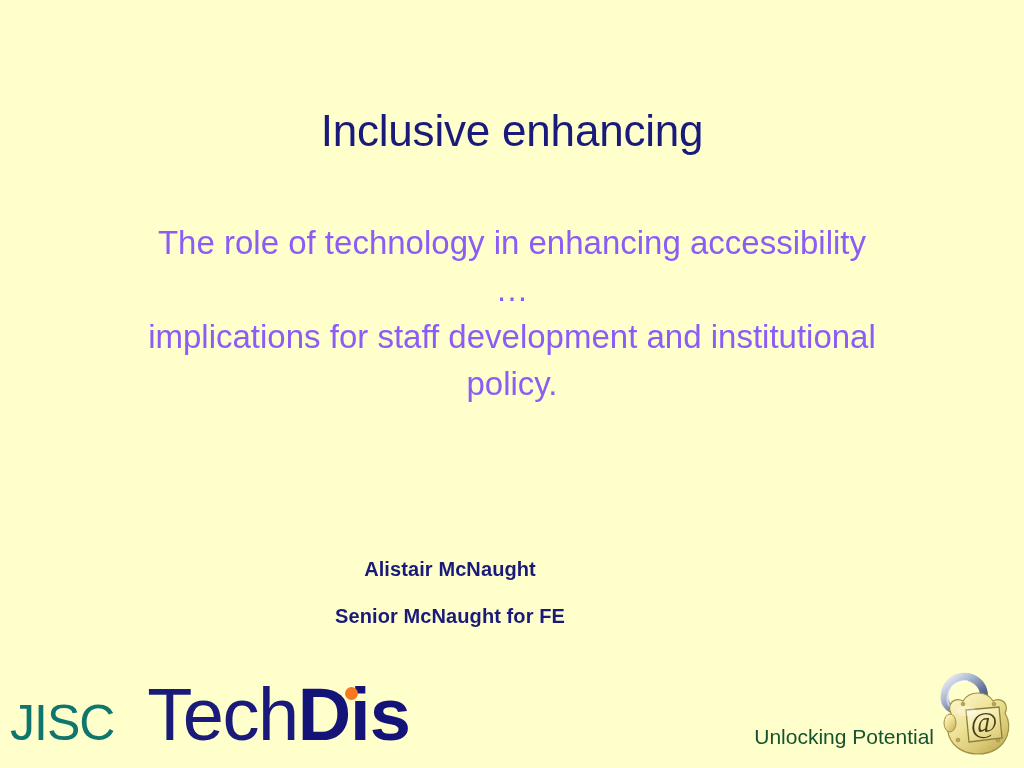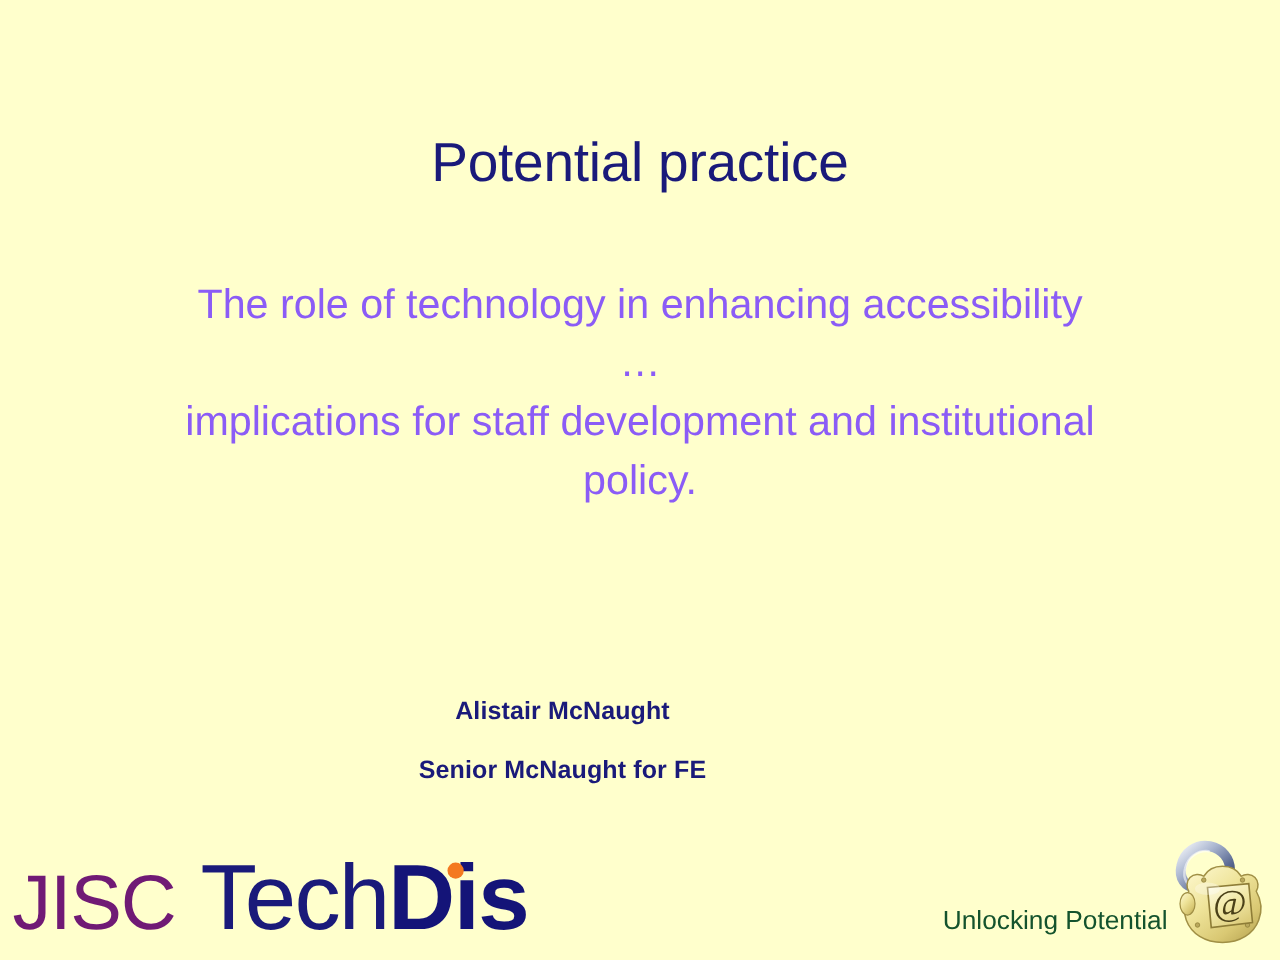--- a/index.html
+++ b/index.html
@@ -81,33 +81,33 @@
   
   #logo {
     position: absolute;
     left: 10px;
     bottom: 8px;
     display: flex;
     align-items: baseline;
     white-space: nowrap;
   }
   #logo .logo-jisc {
-    font-size: 62px;
+    font-size: 50px;
     line-height: 74px;
     font-weight: 400;
-    color: #701a75;
+    color: #0f766e;
     letter-spacing: -1px;
   }
   #logo .logo-tech {
     font-size: 74px;
     line-height: 74px;
     font-weight: 400;
     color: #1a1a7a;
     letter-spacing: -1.5px;
-    margin-left: 20px;
+    margin-left: 33px;
   }
   #logo .logo-dis-wrap {
     position: relative;
     display: inline-block;
   }
   #logo .logo-dis {
     font-size: 74px;
     line-height: 74px;
     font-weight: bold;
     color: #141478;
@@ -144,21 +144,21 @@
     height: 96px;
     margin-left: 2px;
     display: block;
   }
 </style>
 </head>
 <body>
 
 <div id="slide">
 
-  <div id="slide-title">Potential practice</div>
+  <div id="slide-title">Inclusive enhancing</div>
 
   <div id="subtitle-block">
     <span class="sub-line wrapped">The role of technology in enhancing accessibility</span>
     <span class="ellipsis-line">…</span>
     <span class="sub-line wrapped">implications for staff development and institutional policy.</span>
   </div>
 
   <div id="attribution">
     <span class="attr-line">Alistair McNaught</span>
     <span class="attr-line second">Senior McNaught for FE</span>

